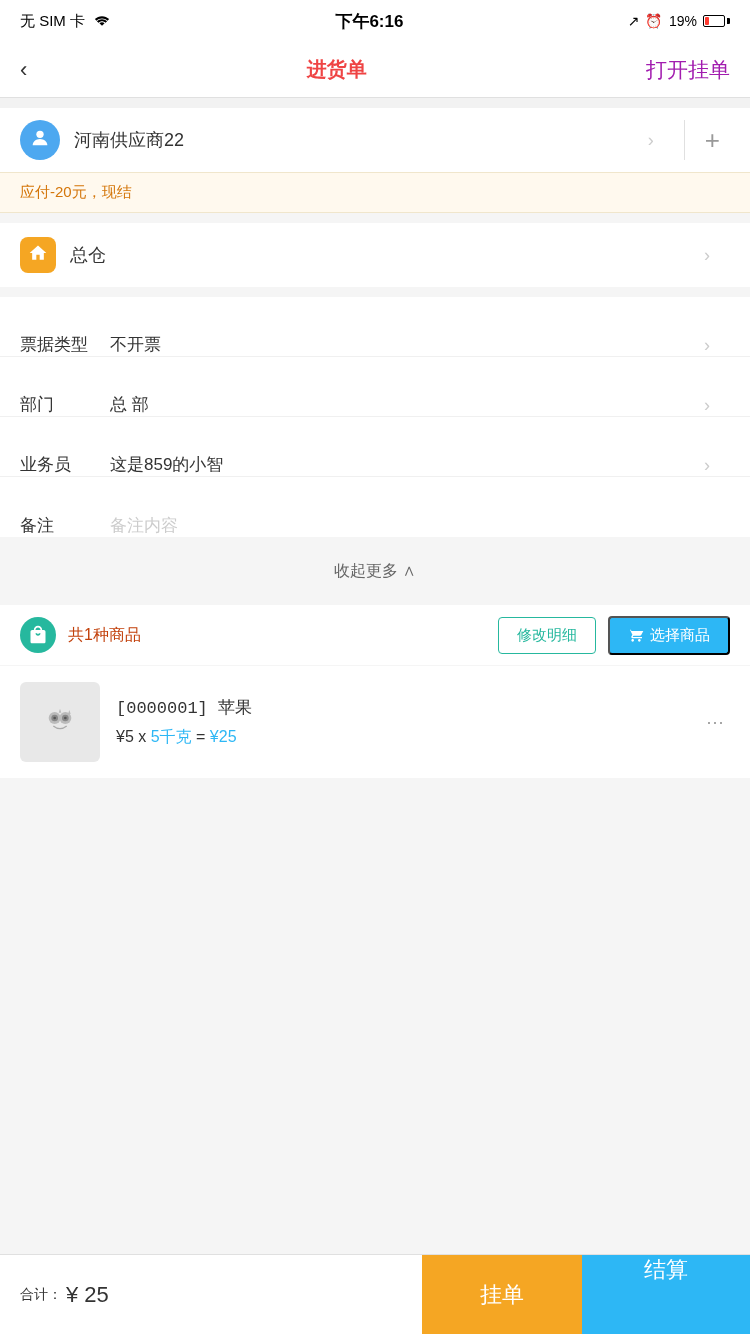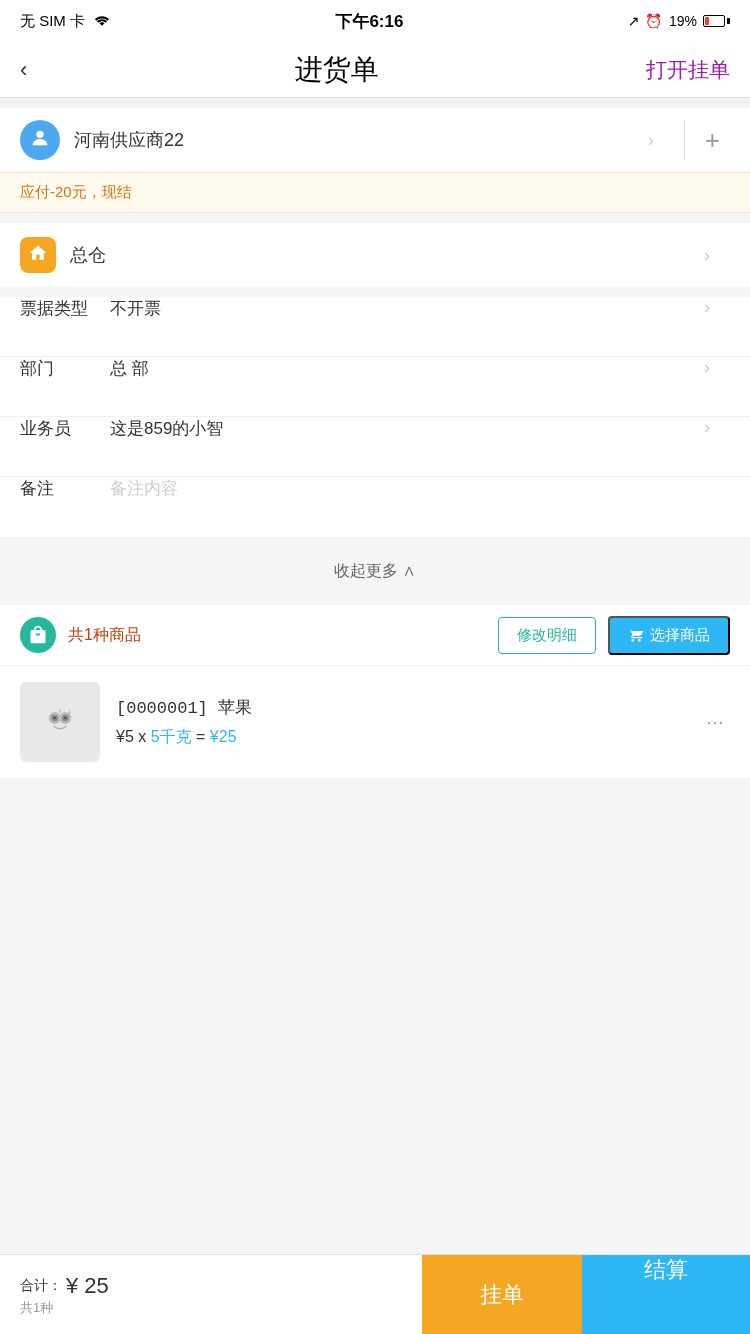--- a/index.html
+++ b/index.html
@@ -78,23 +78,23 @@
       justify-content: space-between;
       padding: 0 20px;
       border-bottom: 1px solid #e0e0e0;
     }
     .nav-back {
       font-size: 22px;
       color: #333;
       cursor: pointer;
     }
     .nav-title {
-      font-size: 28px;
-      font-weight: 400;
-      color: #000000;
+      font-size: 20px;
+      font-weight: 700;
+      color: #ef4444;
     }
     .nav-action {
       font-size: 21px;
       color: #a21caf;
       cursor: pointer;
     }
 
     
     .section-divider {
       height: 10px;
@@ -189,21 +189,21 @@
       color: #333;
     }
 
     
     .form-section {
       background: #fff;
       margin-top: 10px;
     }
     .form-row {
       display: flex;
-      align-items: flex-start;
+      align-items: flex-end;
       padding: 0 20px;
       height: 60px;
       border-bottom: 1px solid #f0f0f0;
     }
     .form-row:last-child {
       border-bottom: none;
     }
     .form-label {
       font-size: 17px;
       color: #333;
@@ -518,21 +518,20 @@
 </div>
 
 <div style="height: 90px;"></div>
 
 <div class="bottom-bar">
   <div class="total-section">
     <div style="display:flex;align-items:center;gap:4px;">
       <span class="total-label">合计：</span>
       <span class="total-amount">¥ 25</span>
     </div>
-    <span class="total-sub">共1种</span>
   </div>
   <div class="hang-btn">
     <span>挂单</span>
   </div>
   <div class="checkout-btn">
     <span>结算</span>
   </div>
 </div>
 
 </body></html>

